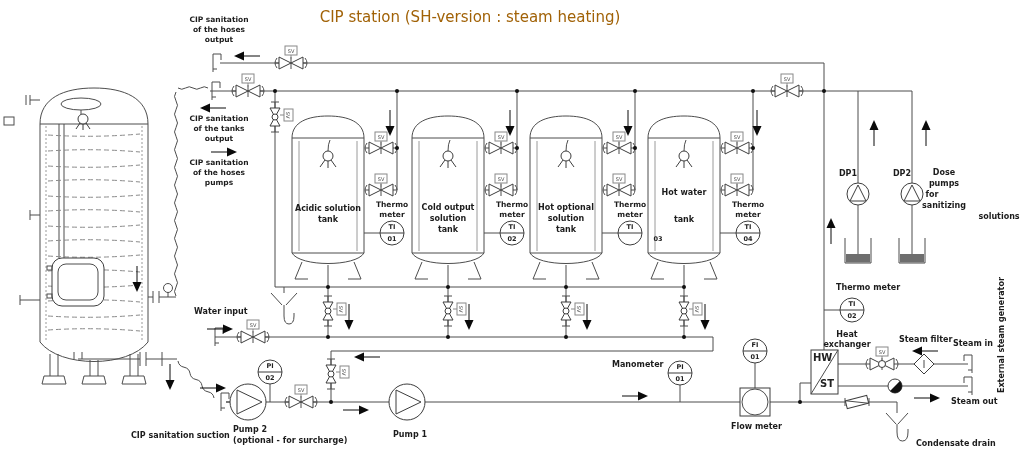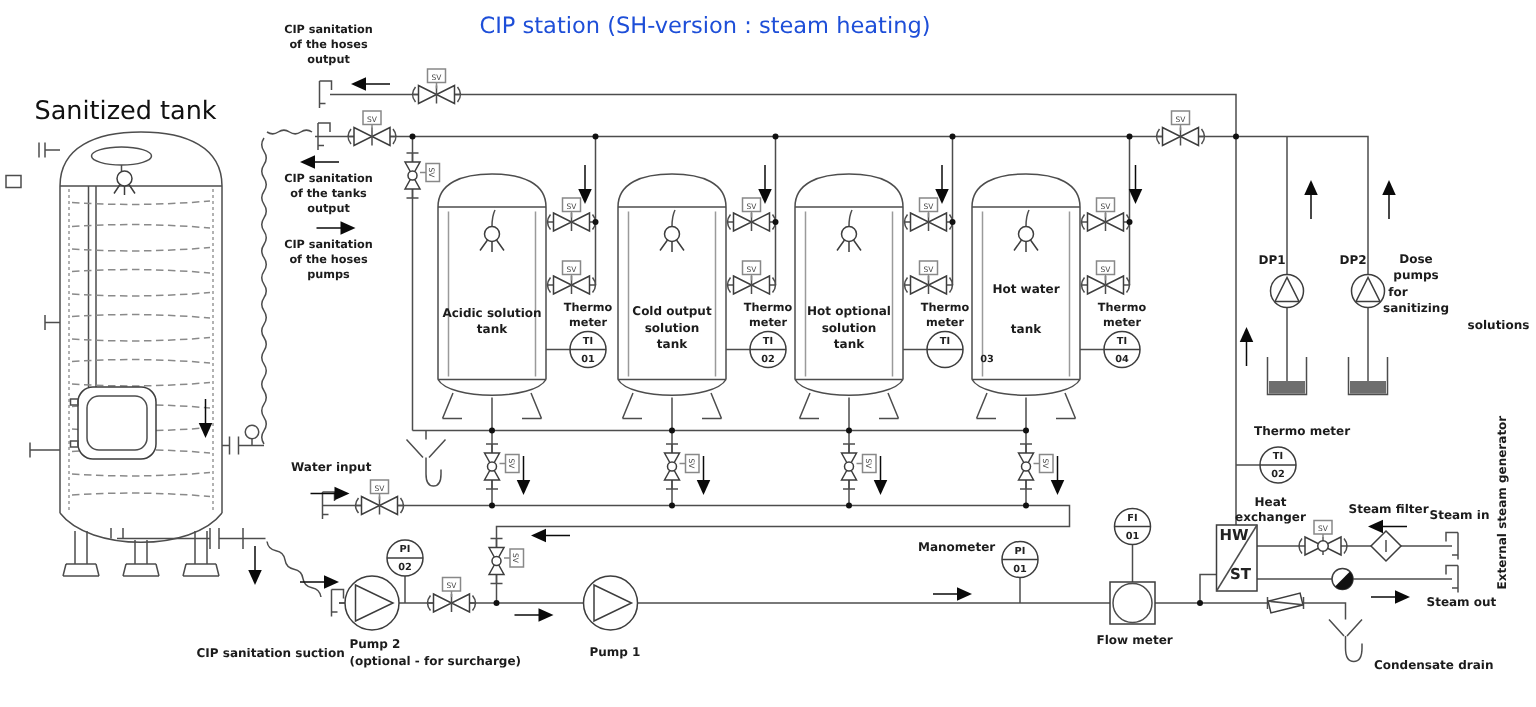--- a/index.html
+++ b/index.html
@@ -2,21 +2,21 @@
 <html><head>
 <meta charset="utf-8">
 <style>
   html,body{margin:0;padding:0;background:#fff}
   #canvas{position:relative;width:1024px;height:471px;background:#fff;overflow:hidden;
           font-family:"DejaVu Sans",sans-serif}
   svg{position:absolute;left:0;top:0}
   .lbl{position:absolute;font:bold 8px "DejaVu Sans",sans-serif;color:#1c1c1c;white-space:nowrap;line-height:10px}
   .sm{font-size:7.5px}
   .c{text-align:center}
-  .title{font:15px "DejaVu Sans",sans-serif;color:#1d4ed8}
+  .title{font:15px "DejaVu Sans",sans-serif;color:#a16207}
   .h1{font:17px "DejaVu Sans",sans-serif;color:#111}
   .g6{font:bold 6.5px "DejaVu Sans",sans-serif;color:#222}
   .hx{font:bold 10px "DejaVu Sans",sans-serif;color:#222}
   .rot{transform:rotate(-90deg);transform-origin:center center;font-weight:bold}
   .pk{stroke:#4d4d4d;fill:none;stroke-width:1}
 </style>
 </head>
 <body>
 
 <div id="canvas">
@@ -322,21 +322,20 @@
   <use href="#arr" transform="translate(705,330) rotate(90)"></use>
   <use href="#arr" transform="translate(831,218) rotate(-90)"></use>
   <use href="#arr" transform="translate(874,120) rotate(-90)"></use>
   <use href="#arr" transform="translate(926,120) rotate(-90)"></use>
   <use href="#arr" transform="translate(912,351) rotate(180)"></use>
   <use href="#arr" transform="translate(940,398)"></use>
 </g>
 </svg>
 
 <div class="lbl title c" style="left:280px;top:8px;width:380px">CIP station (SH-version : steam heating)</div>
-<div class="lbl h1" style="left:23px;top:64px">Sanitized tank</div>
 
 <div class="lbl sm c" style="left:169px;top:15px;width:100px">CIP sanitation</div>
 <div class="lbl sm c" style="left:169px;top:25px;width:100px">of the hoses</div>
 <div class="lbl sm c" style="left:169px;top:35px;width:100px">output</div>
 
 <div class="lbl sm c" style="left:169px;top:114px;width:100px">CIP sanitation</div>
 <div class="lbl sm c" style="left:169px;top:124px;width:100px">of the tanks</div>
 <div class="lbl sm c" style="left:169px;top:134px;width:100px">output</div>
 
 <div class="lbl sm c" style="left:169px;top:158px;width:100px">CIP sanitation</div>

